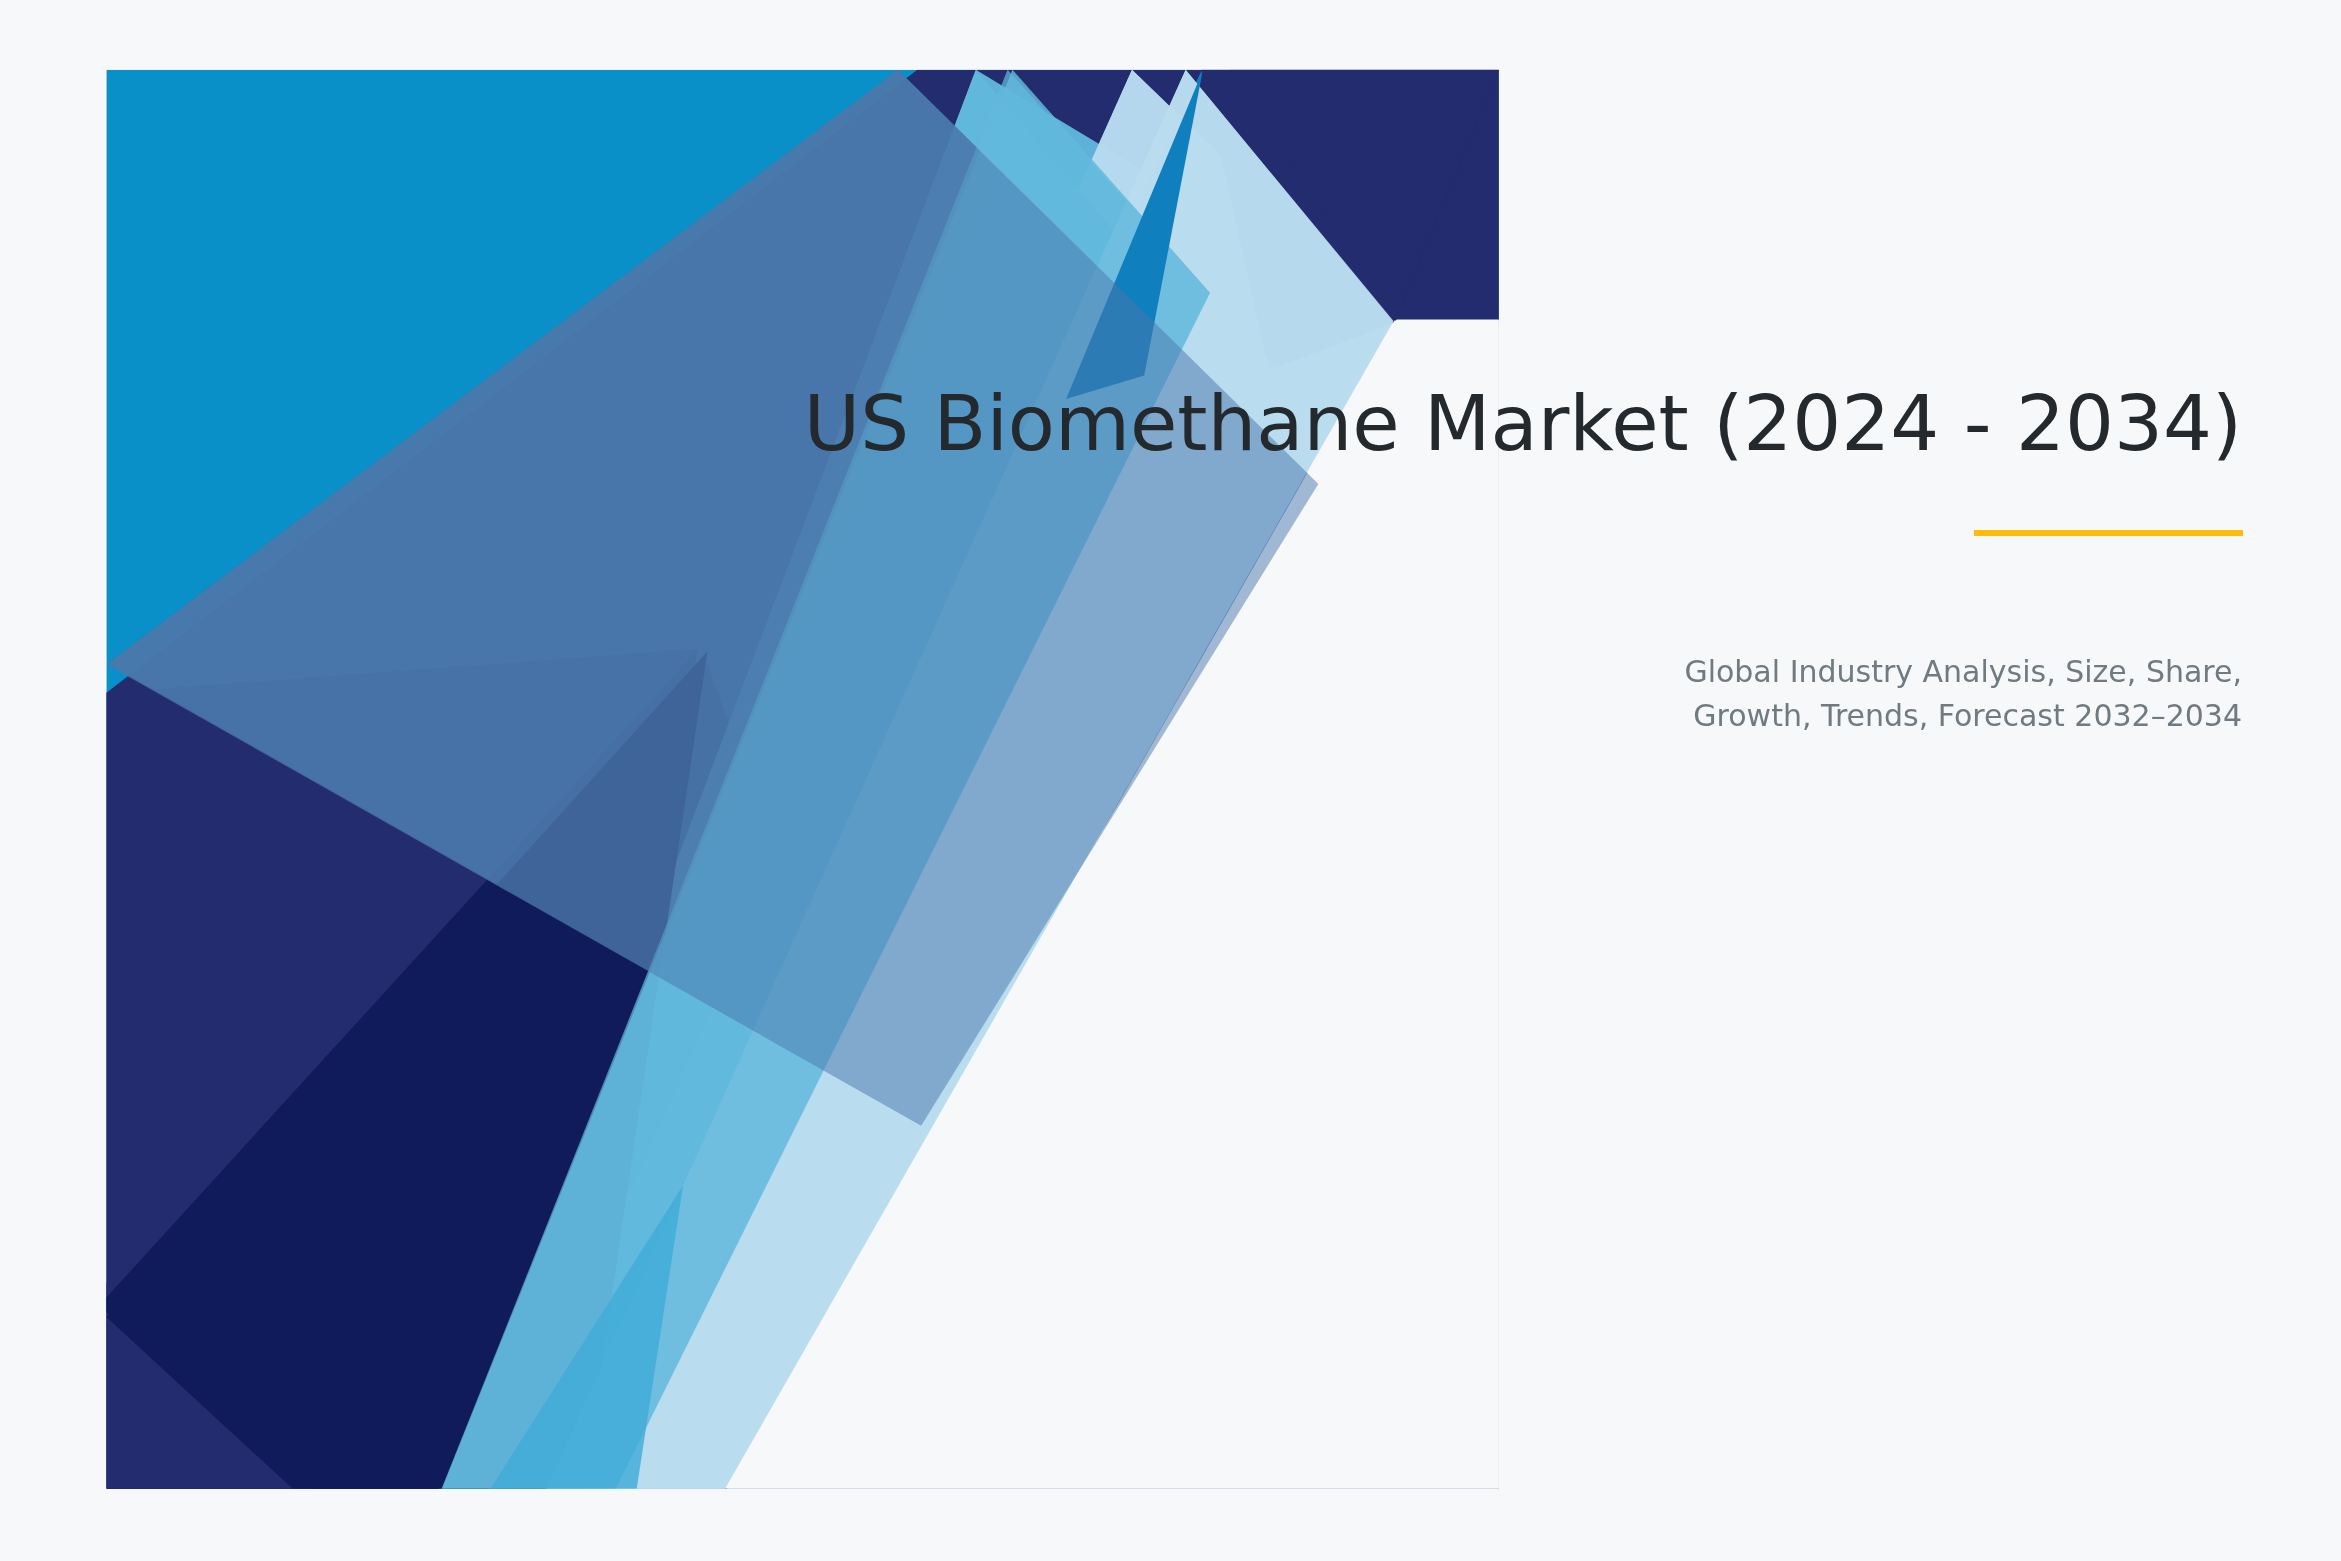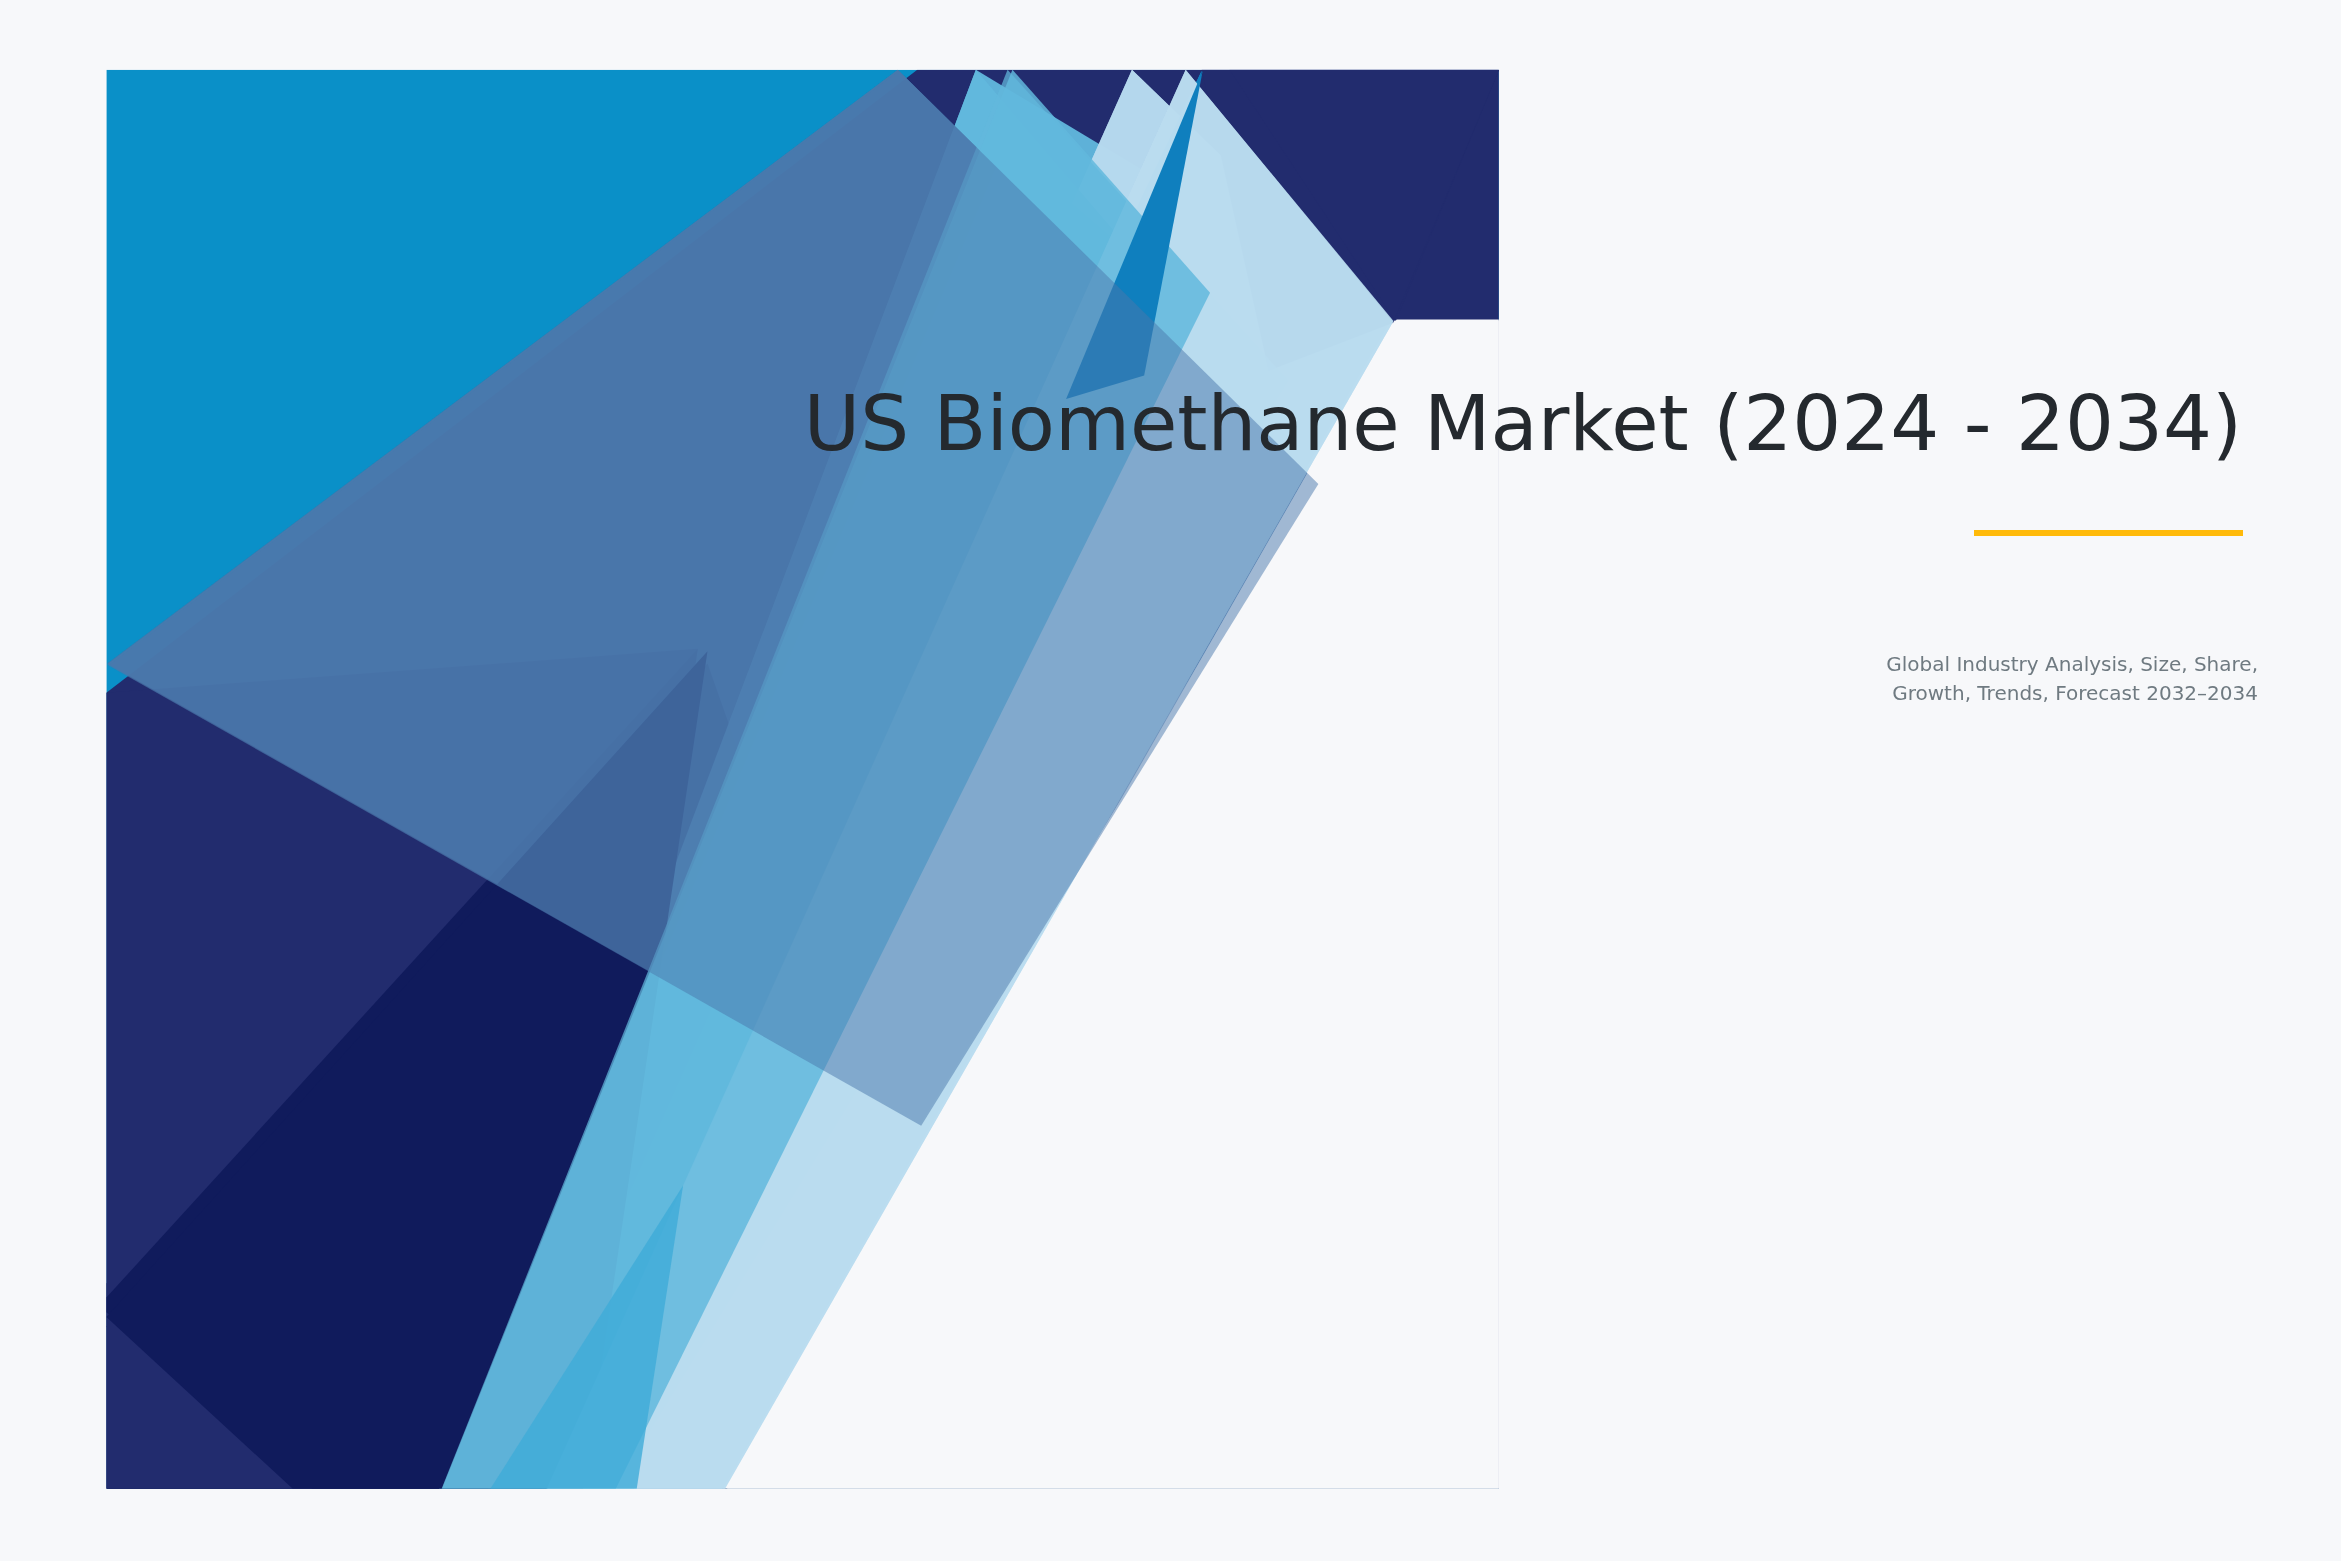--- a/index.html
+++ b/index.html
@@ -45,25 +45,25 @@
   #accent-rule {
     position: absolute;
     left: 1974px;
     top: 530px;
     width: 269px;
     height: 6.3px;
     background: #ffba0a;
   }
   #subtitle {
     position: absolute;
-    right: 84px;
+    right: 100px;
     top: 650px;
     width: 800px;
     text-align: right;
-    font-size: 20px;
+    font-size: 30px;
     font-weight: 400;
     color: #6f7a81;
     line-height: 1.45;
   }
 </style>
 </head>
 <body>
 
 <div id="slide">
 

